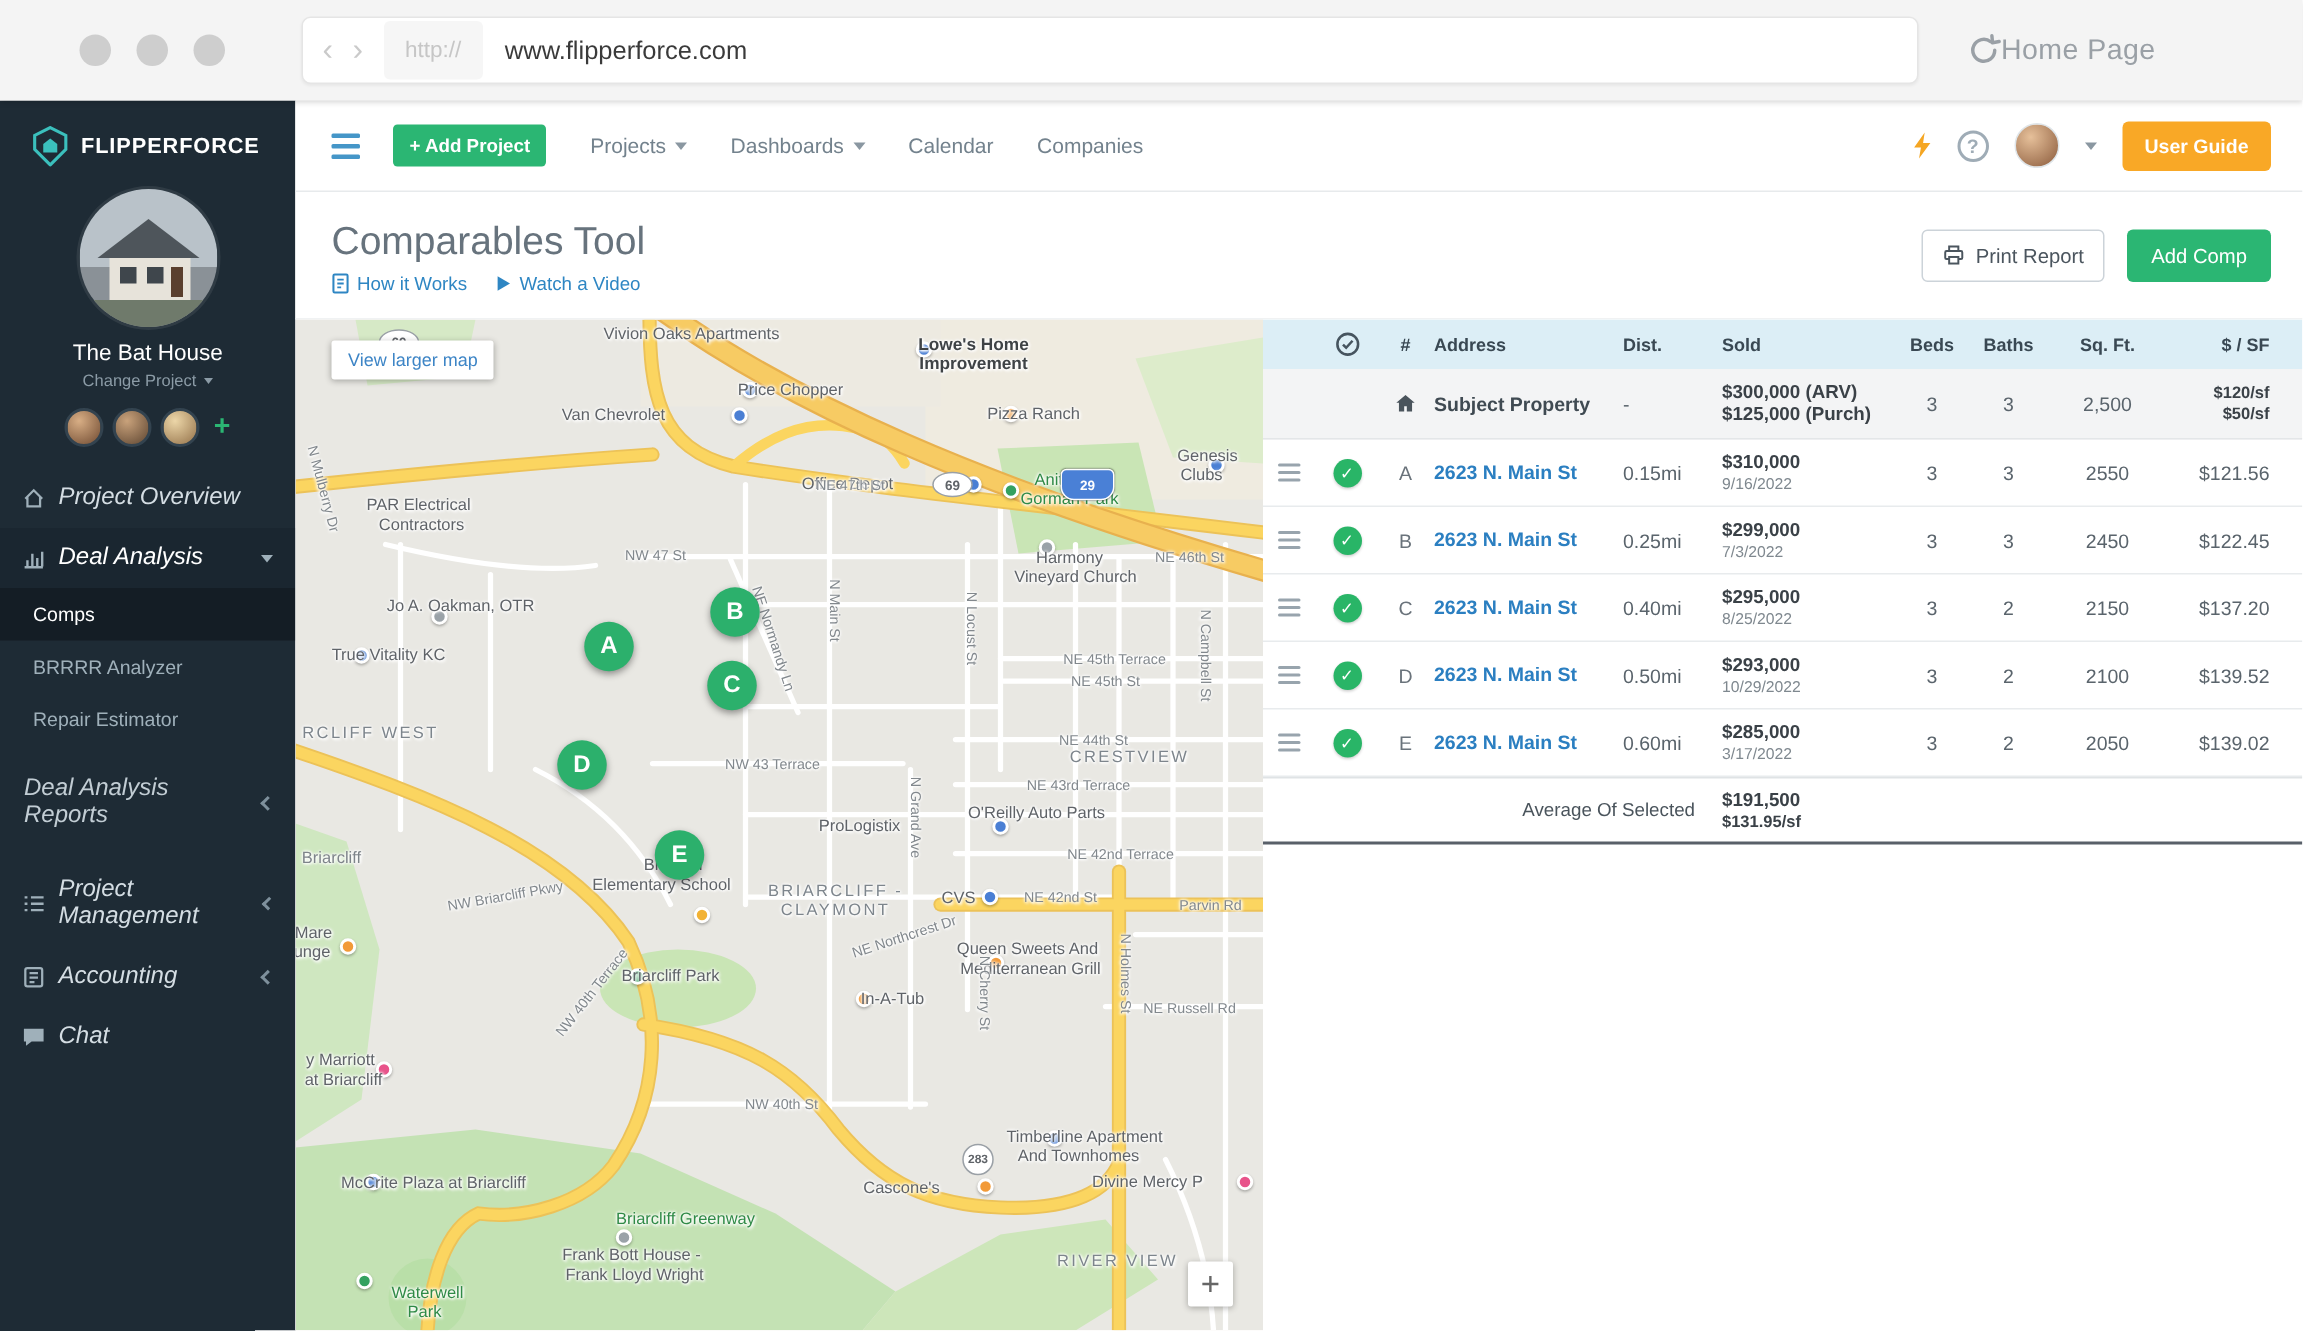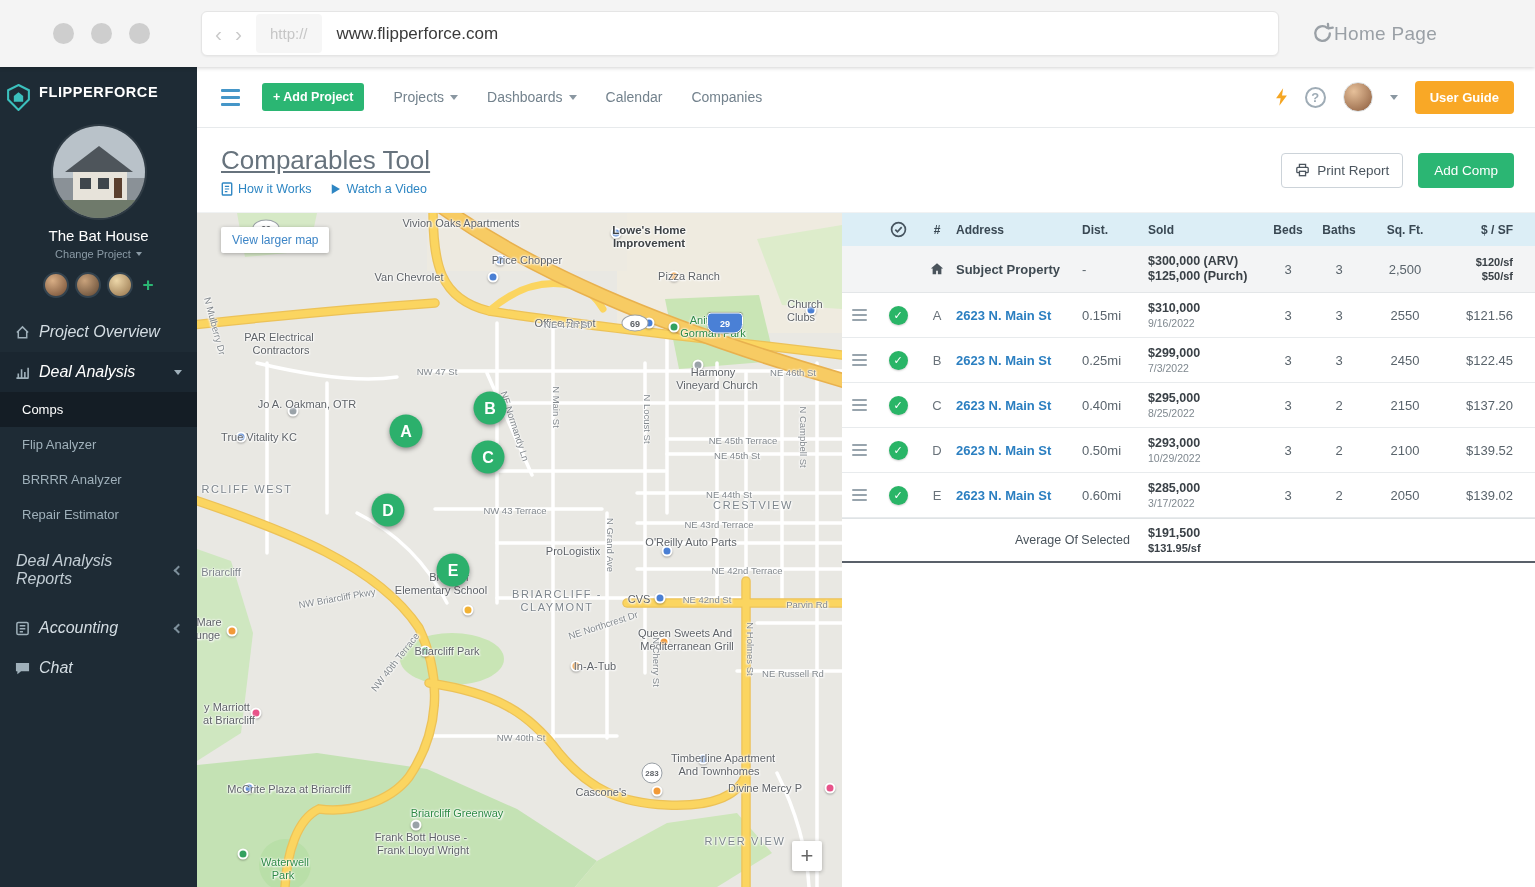--- a/index.html
+++ b/index.html
@@ -22,21 +22,21 @@
   .browser-right { margin-left:32px; display:flex; align-items:center; }
   .homepage { color:#9aa0a6; font-size:19px; letter-spacing:.3px; }
 
   
   .app { display:flex; height:820px; }
   .content { flex:1; display:flex; flex-direction:column; background:#fff; min-width:0; }
 
   
   .sidebar { width:197px; flex-shrink:0; background:var(--sidebar_bg,#1e2b35); color:#fff;
     display:flex; flex-direction:column; overflow:hidden; }
-  .brand { display:flex; gap:8px; padding:17px 12px 10px 6px; }
+  .brand { display:flex; align-items:center; gap:8px; padding:17px 12px 10px 21px; }
   .brand-name { font-size:14.5px; font-weight:700; letter-spacing:.6px; color:#fff; }
   .photo-wrap { display:flex; justify-content:center; padding:5px 0 9px; }
   .photo { width:92px; height:92px; border-radius:50%; overflow:hidden; box-shadow:0 0 0 2px rgba(255,255,255,.08); }
   .project-name { text-align:center; font-size:15px; color:#fff; }
   .change { text-align:center; font-size:11px; color:#8b9ba6; margin-top:4px;
     display:flex; justify-content:center; align-items:center; gap:5px; cursor:pointer; }
   .avatars { display:flex; justify-content:center; align-items:center; gap:6px; padding:12px 0 14px; }
   .avatar { width:26px; height:26px; border-radius:50%; border:2px solid #33434f; }
   .av1 { background:radial-gradient(circle at 35% 30%, #d8ae85, #6f4a31); }
   .av2 { background:radial-gradient(circle at 35% 30%, #c9a27b, #5d4531); }
@@ -71,21 +71,21 @@
   .help { width:21px; height:21px; border:2px solid #9facb6; color:#9facb6; border-radius:50%;
     font-size:13px; font-weight:700; display:flex; align-items:center; justify-content:center; cursor:pointer; }
   .nav-avatar { width:30px; height:30px; border-radius:50%; border:1px solid #dfe5e9;
     background:radial-gradient(circle at 35% 30%, #e6c09a, #8a5a3b); cursor:pointer; }
   .btn-user-guide { background:var(--orange,#f9a826); color:#fff; font-size:13px; font-weight:600;
     padding:9px 15px; border-radius:4px; border:none; cursor:pointer; }
 
   
   .pagehead { height:85px; display:flex; align-items:center; padding:0 21px 0 24px;
     background:#fff; border-bottom:1px solid #f0f2f3; }
-  .page-title { font-size:26px; color:#67737d; font-weight:400;text-decoration:underline; }
+  .page-title { font-size:26px; color:#67737d; font-weight:400; }
   .ph-links { display:flex; gap:19px; margin-top:6px; }
   .ph-link { color:var(--link_blue,#2e86c3); font-size:12.5px; display:flex; align-items:center;
     gap:5px; cursor:pointer; }
   .ph-right { margin-left:auto; display:flex; gap:15px; }
   .btn-print { background:#fff; border:1px solid #ccd3d9; color:#4b555e; font-size:13.5px;
     padding:9px 13px; border-radius:4px; display:flex; gap:7px; align-items:center; cursor:pointer; }
   .btn-add-comp { background:var(--green,#2bb673); color:#fff; font-size:13.5px; padding:9px 16px;
     border-radius:4px; font-weight:500; border:none; cursor:pointer; }
 
   
@@ -226,32 +226,38 @@
           <svg class="sicon" viewBox="0 0 16 16">
             <path d="M1.5 14h13M3.5 13.5V9M7 13.5V4.5M10.5 13.5V7.5M14 13.5V3" fill="none" stroke="currentColor" stroke-width="1.7"></path>
           </svg>
           <span>Deal Analysis</span>
           <span class="caret-down"></span>
         </div>
         <div>
 
             <div class="sub-item active">Comps</div>
 
-            <div class="sub-item">Flip Analyzer</div>
 
             <div class="sub-item">BRRRR Analyzer</div>
 
             <div class="sub-item">Repair Estimator</div>
           </div>
         <div class="nav-gap"></div>
         <div class="nav-item plain">
           <span>Deal Analysis Reports</span>
           <span class="chev-left"></span>
         </div>
         <div class="nav-gap"></div>
+        <div class="nav-item">
+          <svg class="sicon" viewBox="0 0 16 16">
+            <path d="M1.5 3.5h2M6 3.5h9M1.5 8h2M6 8h9M1.5 12.5h2M6 12.5h9" fill="none" stroke="currentColor" stroke-width="1.7"></path>
+          </svg>
+          <span>Project Management</span>
+          <span class="chev-left"></span>
+        </div>
         <div class="nav-item">
           <svg class="sicon" viewBox="0 0 16 16">
             <rect x="2" y="1.5" width="12" height="13" rx="1.5" fill="none" stroke="currentColor" stroke-width="1.6"></rect>
             <path d="M5 5h6M5 8.2h6M5 11.4h3.5" fill="none" stroke="currentColor" stroke-width="1.6"></path>
           </svg>
           <span>Accounting</span>
           <span class="chev-left"></span>
         </div>
         <div class="nav-item">
           <svg class="sicon" viewBox="0 0 16 16">
@@ -424,21 +430,21 @@
             </div>
           <div>
 
           <span class="maplabel" style="left: 264px; top: 10px;">Vivion Oaks Apartments</span>
               <span class="maplabel bold" style="left: 452px; top: 17px;">Lowe's Home</span>
               <span class="maplabel bold" style="left: 452px; top: 30px;">Improvement</span>
               <span class="maplabel" style="left: 330px; top: 47px;">Price Chopper</span>
               <span class="maplabel" style="left: 212px; top: 64px;">Van Chevrolet</span>
               <span class="maplabel" style="left: 492px; top: 63px;">Pizza Ranch</span>
               <span class="maplabel" style="left: 368px; top: 110px;">Office Depot</span>
-              <span class="maplabel" style="left: 608px; top: 91px;">Church</span>
+              <span class="maplabel" style="left: 608px; top: 91px;">Genesis</span>
               <span class="maplabel" style="left: 604px; top: 104px;">Clubs</span>
               <span class="maplabel park" style="left: 512px; top: 107px;">Anita B.</span>
               <span class="maplabel park" style="left: 516px; top: 120px;">Gorman Park</span>
               <span class="maplabel" style="left: 82px; top: 124px;">PAR Electrical</span>
               <span class="maplabel" style="left: 84px; top: 137px;">Contractors</span>
               <span class="maplabel" style="left: 516px; top: 159px;">Harmony</span>
               <span class="maplabel" style="left: 520px; top: 172px;">Vineyard Church</span>
               <span class="maplabel" style="left: 110px; top: 191px;">Jo A. Oakman, OTR</span>
               <span class="maplabel" style="left: 62px; top: 224px;">True Vitality KC</span>
               <span class="maplabel" style="left: 376px; top: 338px;">ProLogistix</span>

